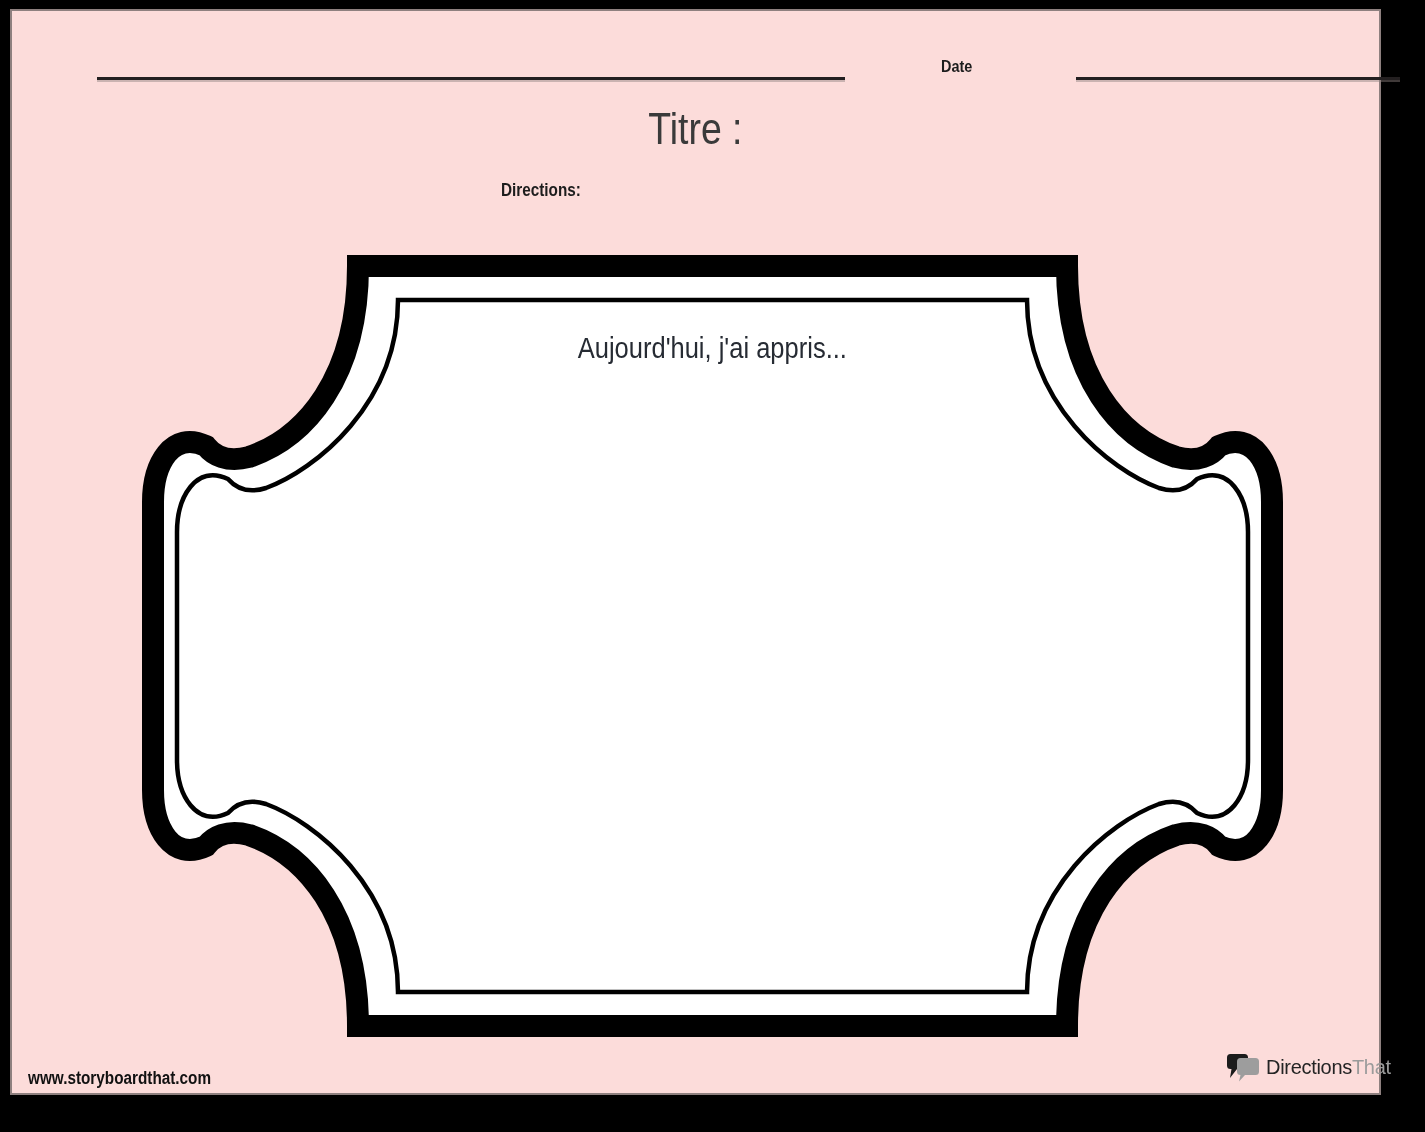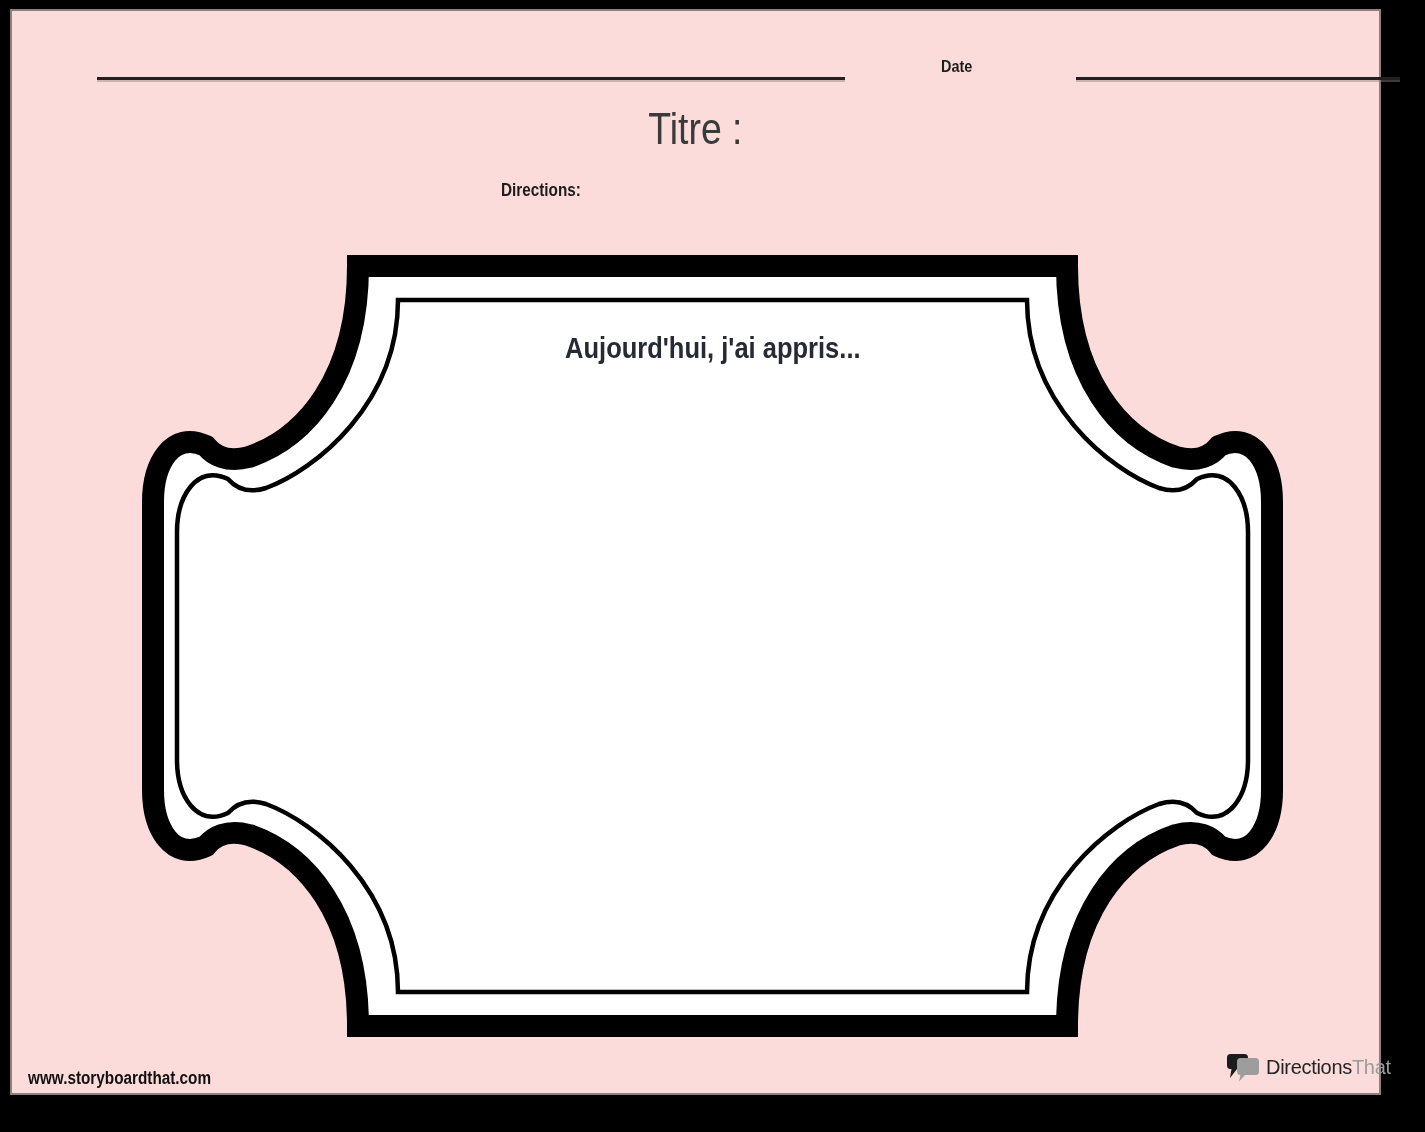--- a/index.html
+++ b/index.html
@@ -38,21 +38,21 @@
   .directions {
     position:absolute; left:489px; top:169px;
     font-size:18px; font-weight:bold; color:#1d1d1d;
   }
   .frame {
     position:absolute; left:0; top:0;
     width:1401px; height:1082px;
   }
   .prompt-wrap {
     position:absolute; left:165px; top:320px; width:1071px;
-    text-align:center; font-size:30px; font-weight:bold; color:#262b33;
+    text-align:center; font-size:30px; font-weight:normal; color:#262b33;
     line-height:1.1;
   }
   .content-area {
     position:absolute; left:175px; top:300px; width:1050px; height:670px;
   }
   .footer-url {
     position:absolute; left:16px; top:1057px;
     font-size:18px; font-weight:bold; color:#111;
   }
   .logo {

